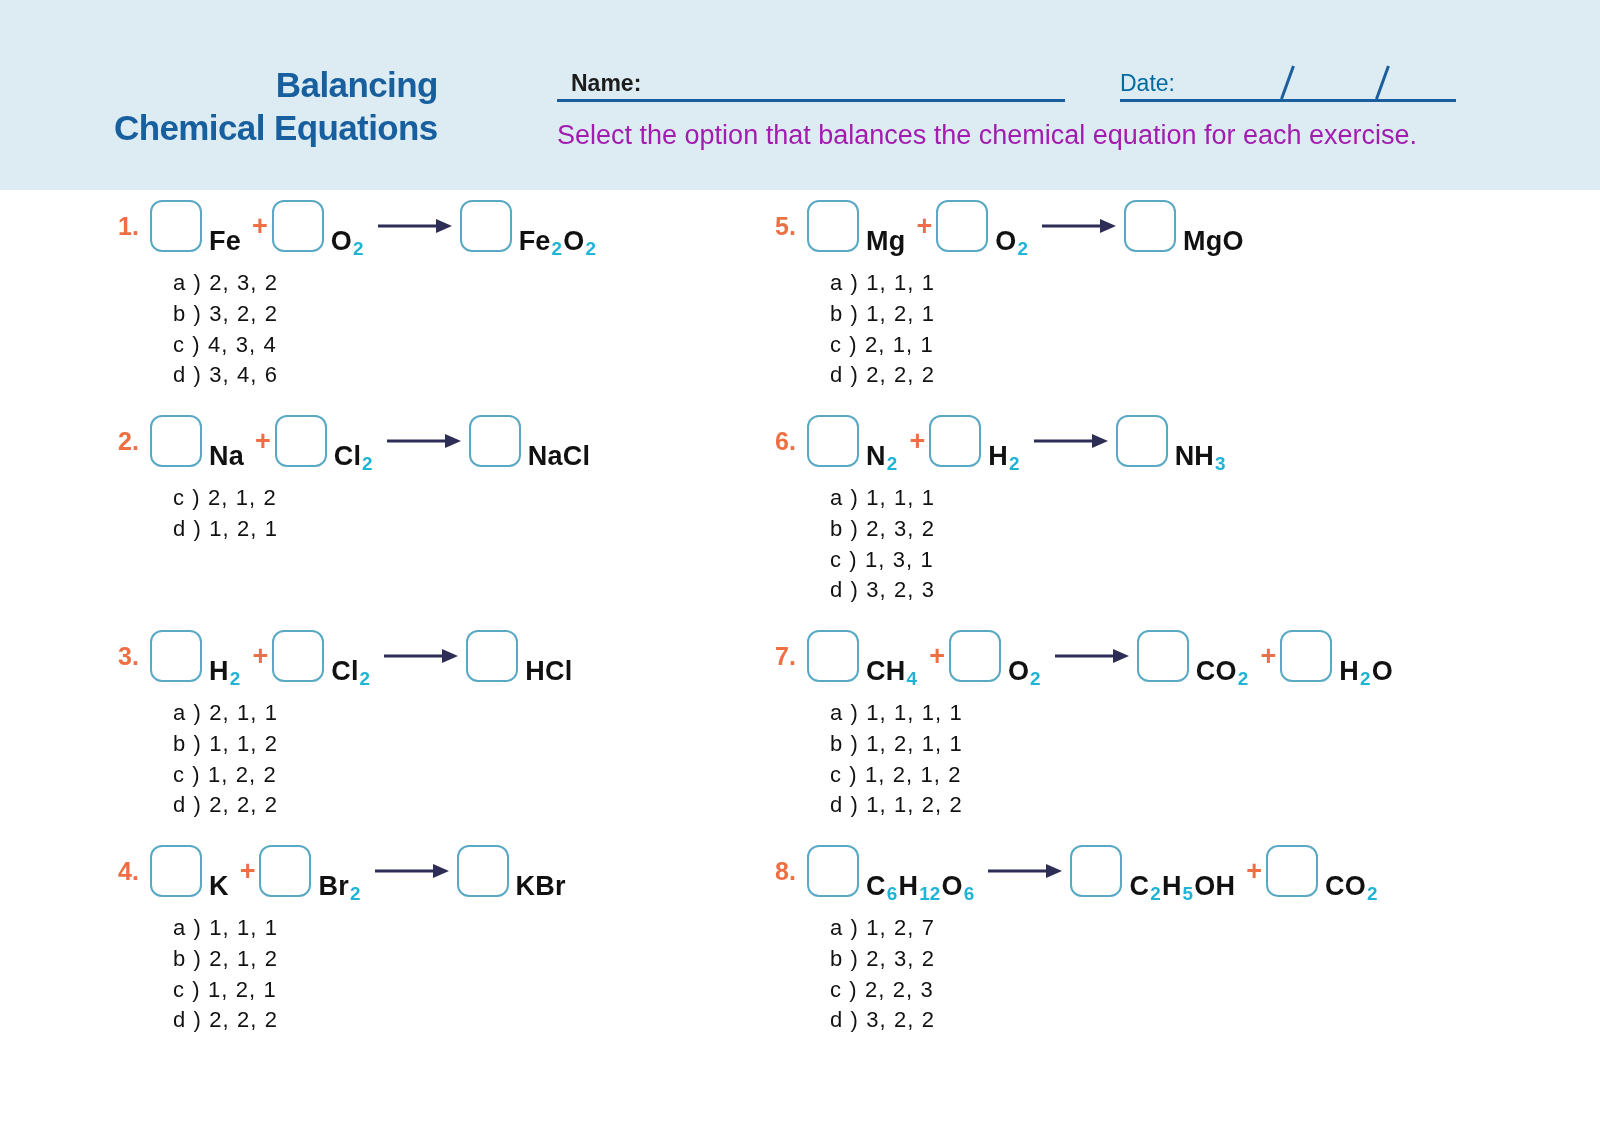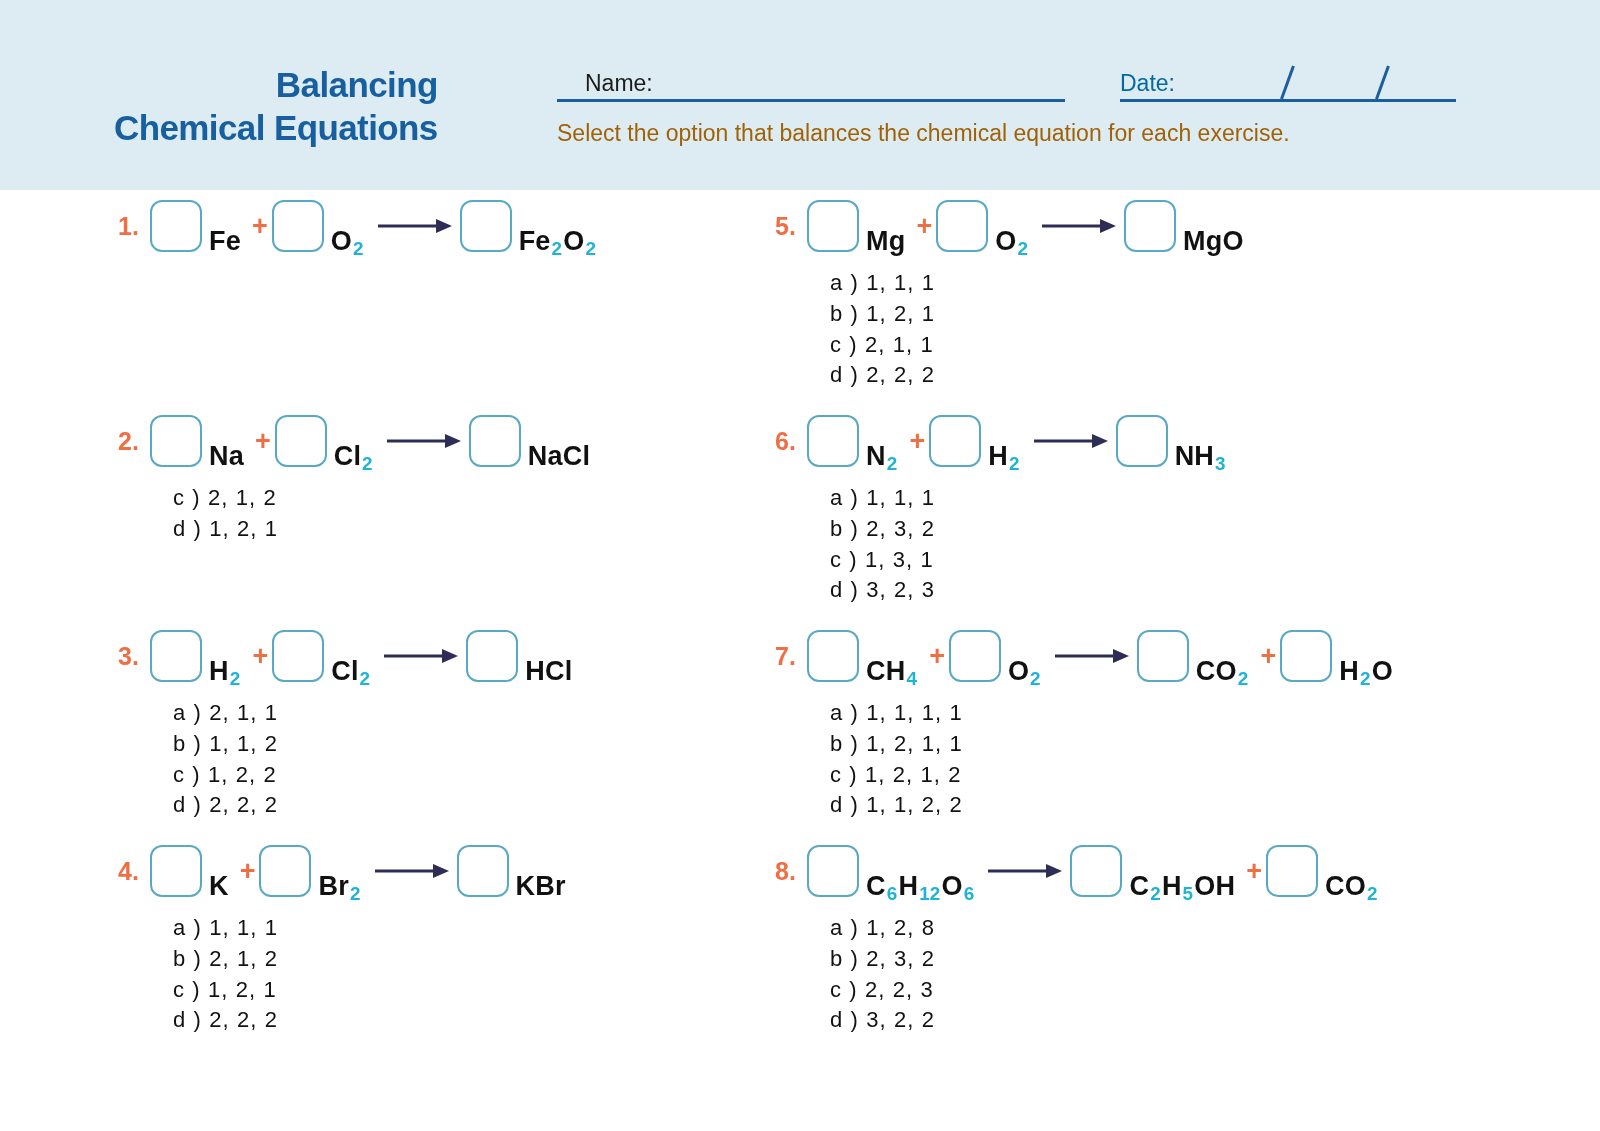--- a/index.html
+++ b/index.html
@@ -30,24 +30,25 @@
     color: #175f9e;
     font-weight: bold;
     font-size: 35px;
     line-height: 1.22;
     letter-spacing: -0.6px;
     white-space: pre-line;
     text-align: right;
   }
   #name-label {
     position: absolute;
-    left: 585px;
+    left: 571px;
     top: 70px;
     font-size: 23px;
     color: #1c1c1c;
+    font-weight: bold;
   }
   #name-rule {
     position: absolute;
     left: 557px;
     top: 99px;
     width: 508px;
     height: 3px;
     background: #1b5e9e;
   }
   #date-label {
@@ -72,22 +73,22 @@
     background: #1b5e9e;
     transform: rotate(20deg);
     transform-origin: bottom center;
   }
   #date-slash-1 { left: 1280px; top: 64px; }
   #date-slash-2 { left: 1375px; top: 64px; }
   #instructions {
     position: absolute;
     left: 557px;
     top: 120px;
-    font-size: 23px;
-    color: #a16207;
+    font-size: 27px;
+    color: #a21caf;
   }
 
   
   #exercise-area {
     position: absolute;
     left: 0;
     top: 190px;
     width: 1600px;
     height: 941px;
   }
@@ -200,20 +201,26 @@
           <span class="formula"><span>O</span><sub>2</sub></span>
           <span class="arrow">
             <svg width="76" height="22" viewBox="0 0 76 22">
               <line x1="0" y1="11" x2="60" y2="11" stroke="#2d2d55" stroke-width="3.2"></line>
               <polygon points="58,4 74,11 58,18" fill="#2d2d55"></polygon>
             </svg>
           </span>
           <div class="answer-box"></div>
           <span class="formula"><span>Fe</span><sub>2</sub><span>O</span><sub>2</sub></span>
         </div>
+        <div class="options">
+          <div class="option-line">a ) 2, 3, 2</div>
+          <div class="option-line">b ) 3, 2, 2</div>
+          <div class="option-line">c ) 4, 3, 4</div>
+          <div class="option-line">d ) 3, 4, 6</div>
+        </div>
       </div>
       <div class="exercise">
         <div class="eq-row">
           <span class="ex-number">2.</span>
           <div class="answer-box"></div>
           <span class="formula"><span>Na</span></span>
           <span class="plus-sign">+</span>
           <div class="answer-box"></div>
           <span class="formula"><span>Cl</span><sub>2</sub></span>
           <span class="arrow">
@@ -366,20 +373,20 @@
               <polygon points="58,4 74,11 58,18" fill="#2d2d55"></polygon>
             </svg>
           </span>
           <div class="answer-box"></div>
           <span class="formula"><span>C</span><sub>2</sub><span>H</span><sub>5</sub><span>OH</span></span>
           <span class="plus-sign">+</span>
           <div class="answer-box"></div>
           <span class="formula"><span>CO</span><sub>2</sub></span>
         </div>
         <div class="options">
-          <div class="option-line">a ) 1, 2, 8</div>
+          <div class="option-line">a ) 1, 2, 7</div>
           <div class="option-line">b ) 2, 3, 2</div>
           <div class="option-line">c ) 2, 2, 3</div>
           <div class="option-line">d ) 3, 2, 2</div>
         </div>
       </div>
     </div>
 </div>
 
 </body></html>

